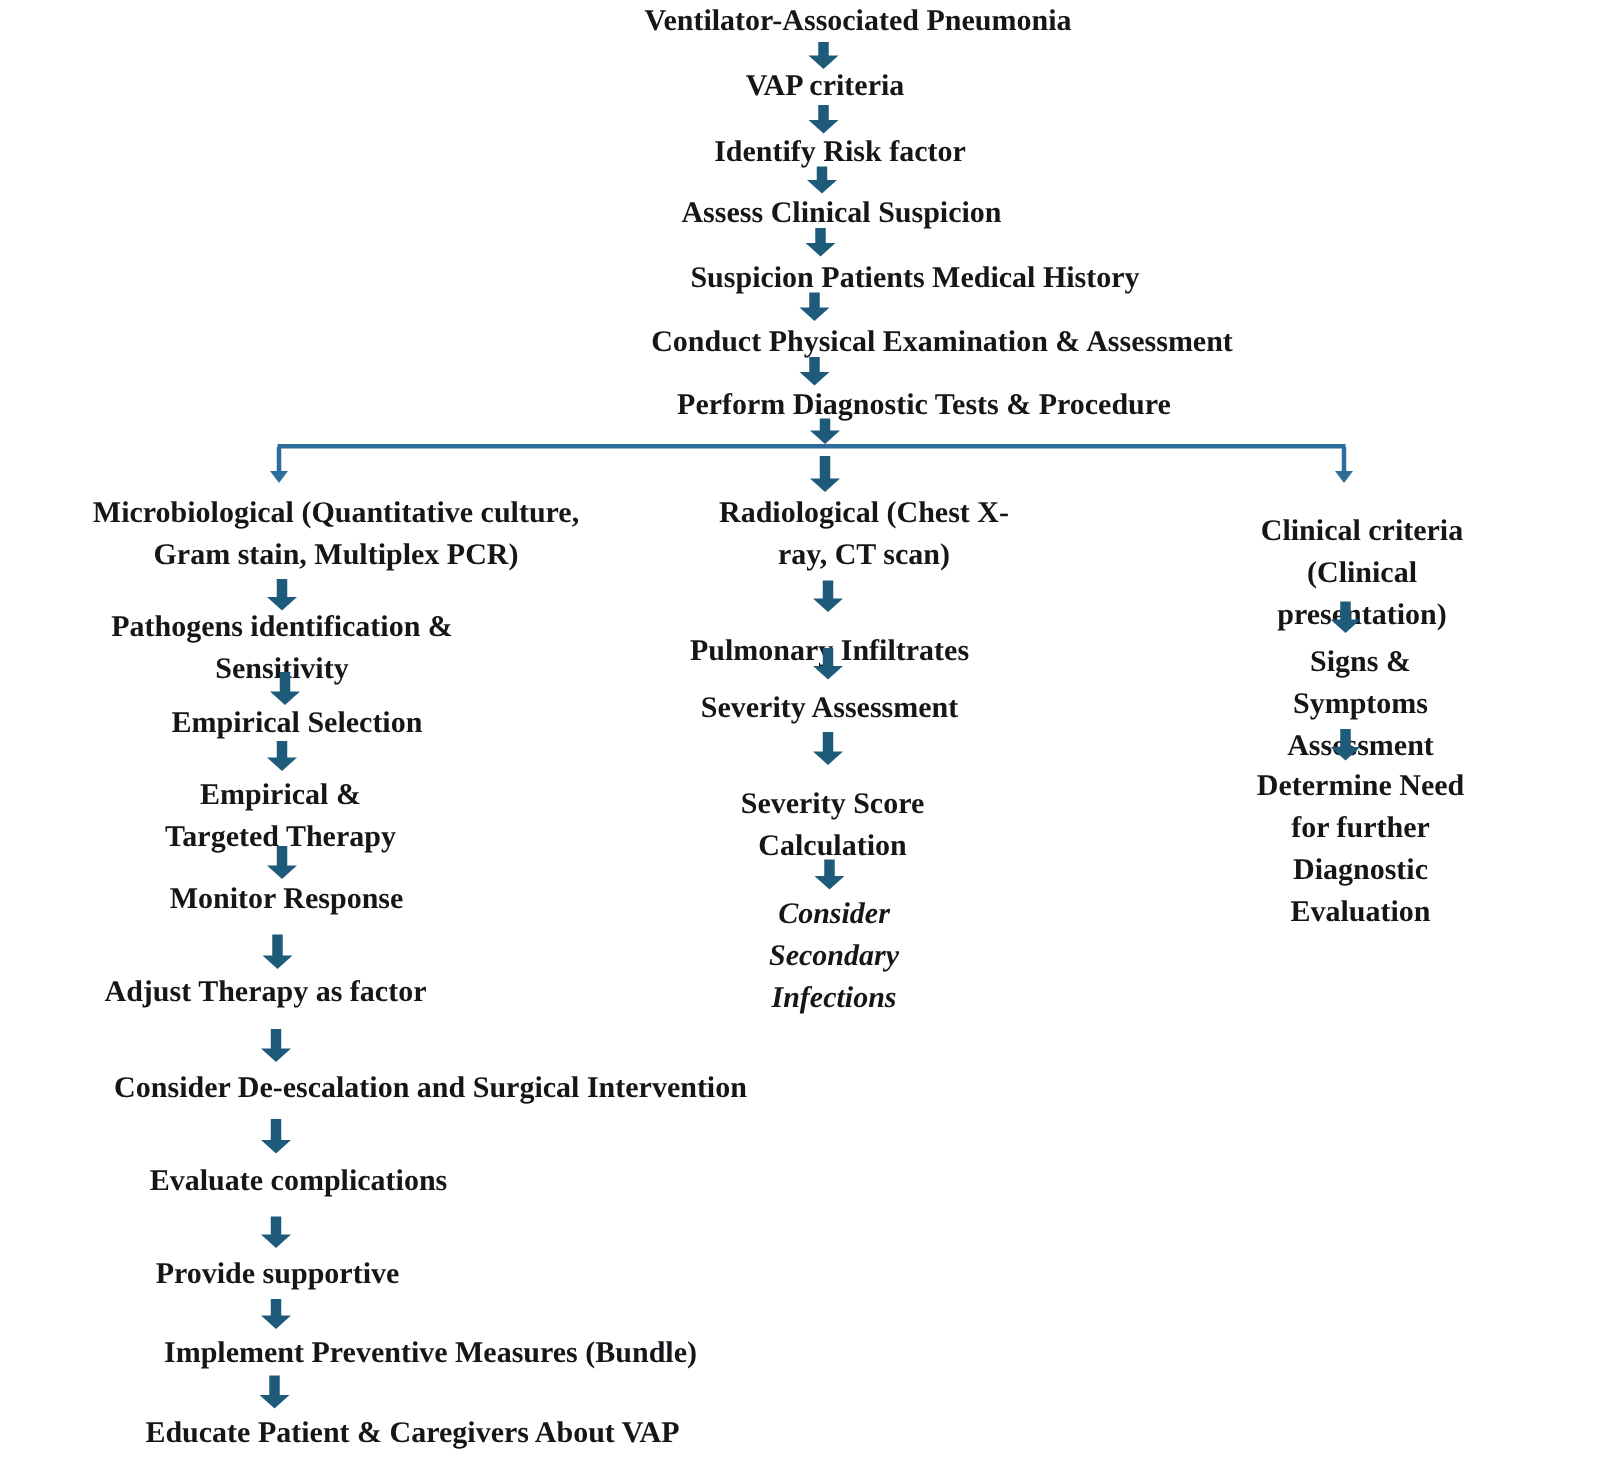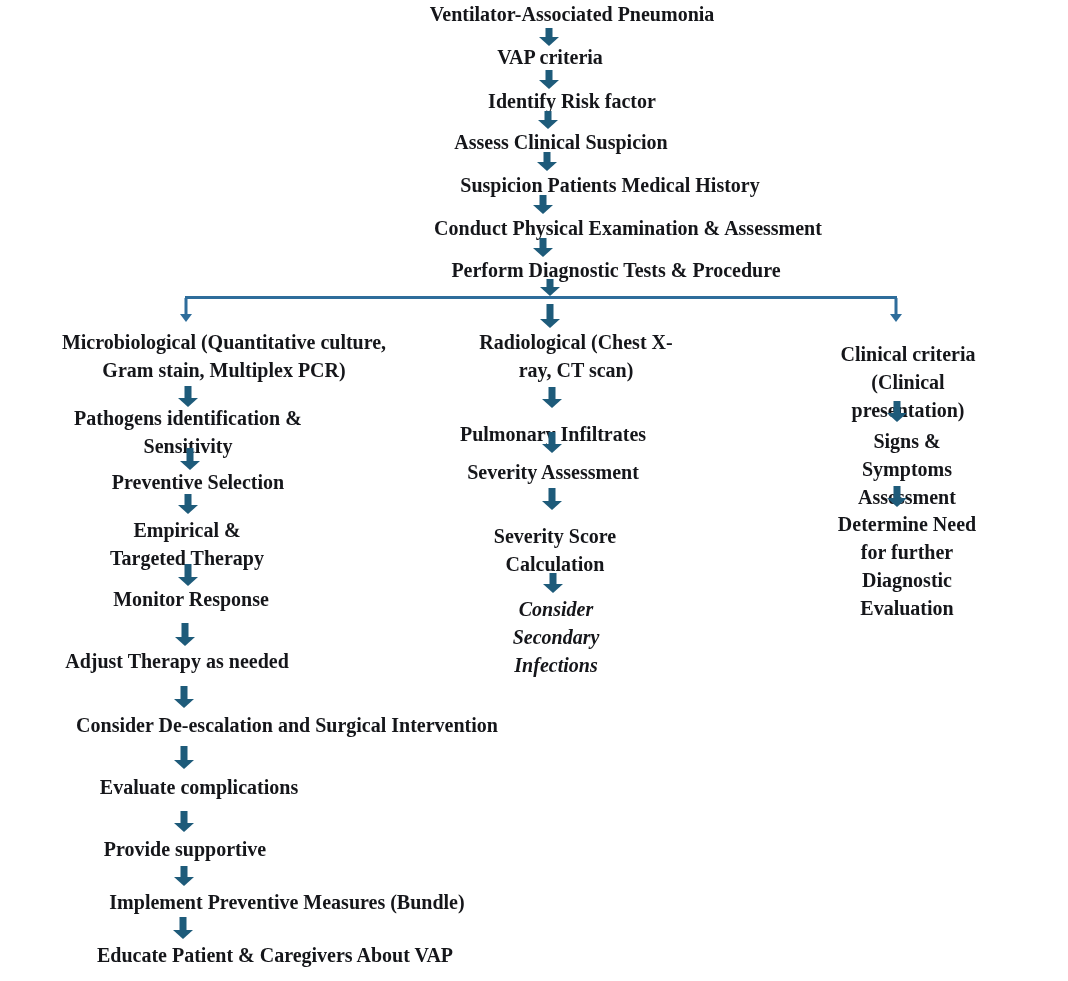--- a/index.html
+++ b/index.html
@@ -56,21 +56,21 @@
 </style>
 </head>
 <body>
 
 <div class="canvas">
 
   <div class="node" style="left:572px; top:0px;">Ventilator-Associated Pneumonia</div>
   <div class="barrow" style="left:549px; top:28px;  height:18px;"></div>
   <div class="node" style="left:550px; top:43px;">VAP criteria</div>
   <div class="barrow" style="left:549px; top:70px;  height:19px;"></div>
-  <div class="node" style="left:572px; top:87px;text-align:center;">Identify Risk factor</div>
+  <div class="node" style="left:560px; top:87px;text-align:center;">Identify Risk factor</div>
   <div class="barrow" style="left:548px; top:111px; height:18px;"></div>
   <div class="node" style="left:561px; top:128px;">Assess Clinical Suspicion</div>
   <div class="barrow" style="left:547px; top:152px; height:19px;"></div>
   <div class="node" style="left:610px; top:171px;">Suspicion Patients Medical History</div>
   <div class="barrow" style="left:543px; top:195px; height:19px;"></div>
   <div class="node" style="left:628px; top:214px;">Conduct Physical Examination &amp; Assessment</div>
   <div class="barrow" style="left:543px; top:238px; height:19px;"></div>
   <div class="node" style="left:616px; top:256px;">Perform Diagnostic Tests &amp; Procedure</div>
   <div class="barrow" style="left:550px; top:279px; height:17px;"></div>
 
@@ -78,28 +78,28 @@
   <div class="tarrow" style="left:186px; top:298px; height:24px;"></div>
   <div class="tarrow" style="left:896px; top:298px; height:24px;"></div>
   <div class="barrow" style="left:550px; top:304px; height:24px;"></div>
 
   <div class="node" style="left:224px; top:328px;">Microbiological (Quantitative culture,
 Gram stain, Multiplex PCR)</div>
   <div class="barrow" style="left:188px; top:386px; height:21px;"></div>
   <div class="node" style="left:188px; top:404px;">Pathogens identification &amp;
 Sensitivity</div>
   <div class="barrow" style="left:190px; top:448px; height:22px;"></div>
-  <div class="node" style="left:198px; top:468px;">Preventive Selection</div>
+  <div class="node" style="left:198px; top:468px;">Empirical Selection</div>
   <div class="barrow" style="left:188px; top:494px; height:20px;"></div>
   <div class="node" style="left:187px; top:516px;">Empirical &amp;
 Targeted Therapy</div>
   <div class="barrow" style="left:188px; top:564px; height:22px;"></div>
   <div class="node" style="left:191px; top:585px;">Monitor Response</div>
   <div class="barrow" style="left:185px; top:623px; height:23px;"></div>
-  <div class="node" style="left:177px; top:647px;">Adjust Therapy as needed</div>
+  <div class="node" style="left:177px; top:647px;">Adjust Therapy as factor</div>
   <div class="barrow" style="left:184px; top:686px; height:22px;"></div>
   <div class="node" style="left:287px; top:711px;">Consider De-escalation and Surgical Intervention</div>
   <div class="barrow" style="left:184px; top:746px; height:23px;"></div>
   <div class="node" style="left:199px; top:773px;">Evaluate complications</div>
   <div class="barrow" style="left:184px; top:811px; height:21px;"></div>
   <div class="node" style="left:185px; top:835px;">Provide supportive</div>
   <div class="barrow" style="left:184px; top:866px; height:20px;"></div>
   <div class="node" style="left:287px; top:888px;">Implement Preventive Measures (Bundle)</div>
   <div class="barrow" style="left:183px; top:917px; height:22px;"></div>
   <div class="node" style="left:275px; top:941px;">Educate Patient &amp; Caregivers About VAP</div>

